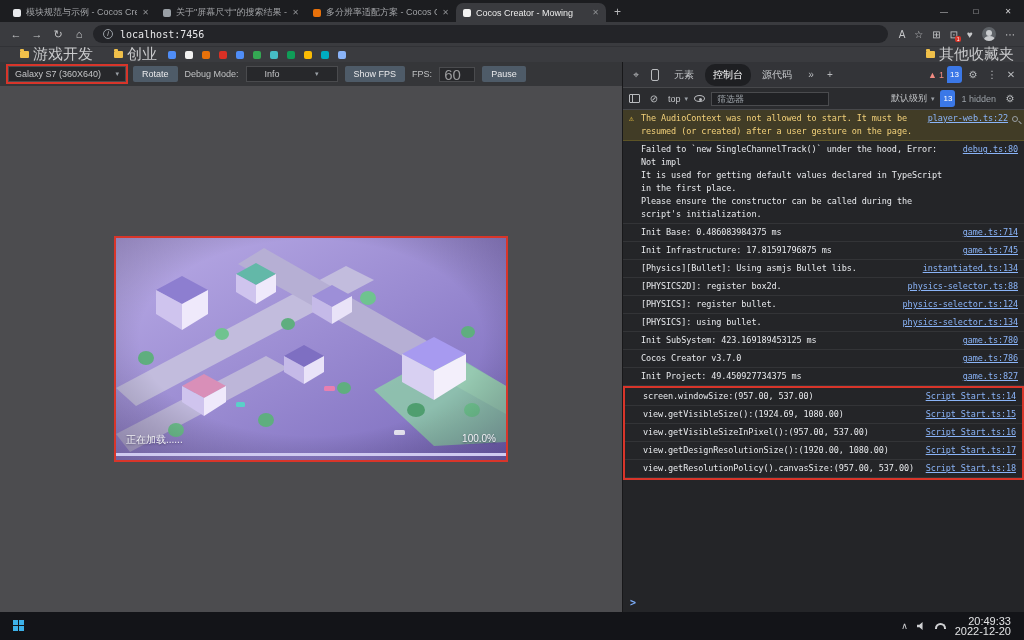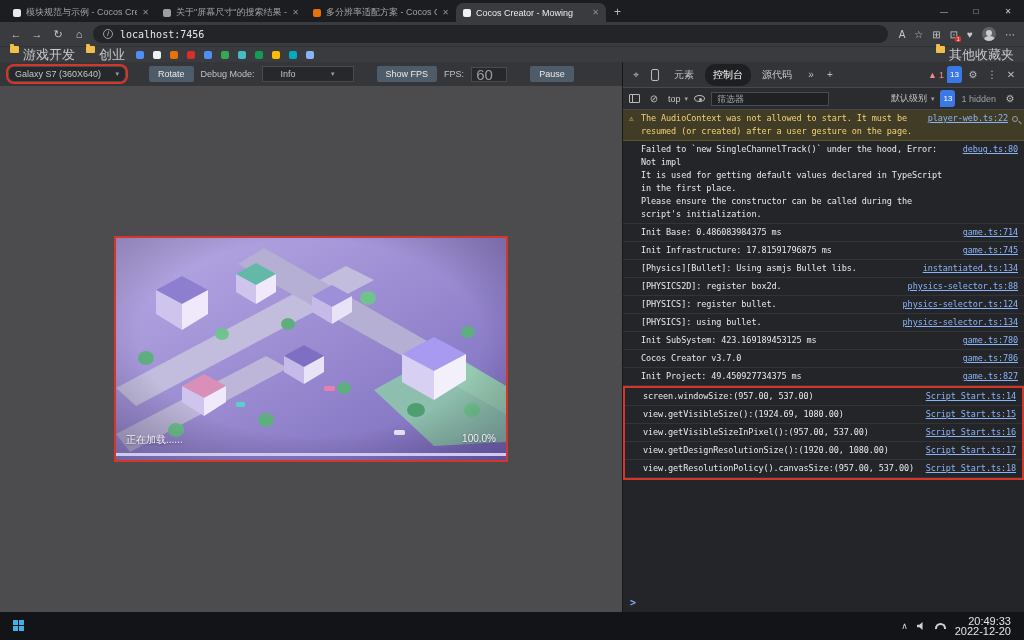--- a/index.html
+++ b/index.html
@@ -30,36 +30,36 @@
   .chrome-right{display:flex;align-items:center;gap:9px;flex:none;padding-left:4px;}
   .cr-ic{color:#c6c7c9;font-size:10px;position:relative;}
   .cr-ic .reddot{position:absolute;right:-3px;bottom:-2px;width:6px;height:6px;background:#d8352a;
     border-radius:2px;color:#fff;font-size:5px;line-height:6px;text-align:center;}
   .avatar{width:14px;height:14px;border-radius:50%;background:#5f6368;position:relative;overflow:hidden;}
   .avatar::before{content:"";position:absolute;left:4px;top:2.5px;width:6px;height:6px;border-radius:50%;background:#c9cbce;}
   .avatar::after{content:"";position:absolute;left:1.5px;top:9px;width:11px;height:7px;border-radius:50%;background:#c9cbce;}
 
   .bookmarks{height:16px;background:#3a3b3f;display:flex;align-items:center;gap:11px;
     padding:0 10px;border-top:1px solid #313236;}
-  .bm{display:flex;gap:4px;color:#c9cacc;font-size:13px;flex:none;}
+  .bm{display:flex;align-items:center;gap:4px;color:#c9cacc;font-size:15px;flex:none;margin-left:10px;}
   .folder{width:9px;height:7px;background:#f0c04a;border-radius:1px;position:relative;flex:none;}
   .folder::before{content:"";position:absolute;top:-2px;left:0;width:4px;height:2px;background:#f0c04a;border-radius:1px 1px 0 0;}
   .favrow{display:flex;align-items:center;gap:9px;}
   .bm-right{margin-left:auto;}
 
   
   .page{position:absolute;top:62px;left:0;right:0;bottom:28px;display:flex;}
   .content{flex:1;min-width:0;display:flex;flex-direction:column;background:#4c4c4f;}
 
   .ptoolbar{height:24px;background:#353639;display:flex;align-items:center;gap:7px;padding:0 8px;flex:none;}
   .device-select{height:16px;background:#27282b;border:1px solid #4a4b4e;color:#c3c4c6;font-size:9px;
     display:flex;align-items:center;gap:8px;padding:0 6px;width:118px;justify-content:space-between;}
-  .annot-red{box-shadow:0 0 0 2px #d8352a;border-radius:6px;}
+  .annot-red{box-shadow:0 0 0 2px #d8352a;}
   .pbtn{height:16px;background:#4e5b68;color:#eaeaec;font-size:9px;display:flex;align-items:center;
-    padding:0 9px;border-radius:2px;flex:none;margin-left:16px;}
+    padding:0 9px;border-radius:2px;flex:none;}
   .plabel{color:#bfc0c2;font-size:9px;flex:none;}
   .pselect{height:16px;background:#27282b;border:1px solid #4a4b4e;color:#c3c4c6;font-size:9px;
     display:flex;align-items:center;padding:0 18px;width:92px;justify-content:space-between;flex:none;}
   .pinput{width:36px;height:15px;background:#27282b;border:1px solid #4a4b4e;color:#9a9b9d;
     font-size:15px;padding:0 4px;flex:none;}
   .arr{font-size:7px;color:#9aa0a6;}
 
   .canvas-area{flex:1;display:flex;align-items:center;justify-content:center;}
   .gamewrap{position:relative;width:390px;height:222px;box-shadow:0 0 0 2px #d8352a;flex:none;}
   .gamewrap svg{display:block;width:100%;height:100%;}

